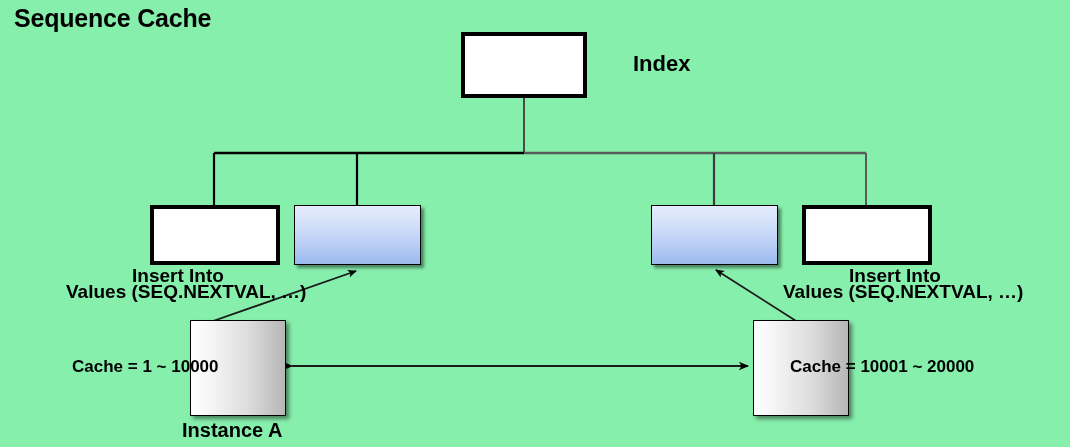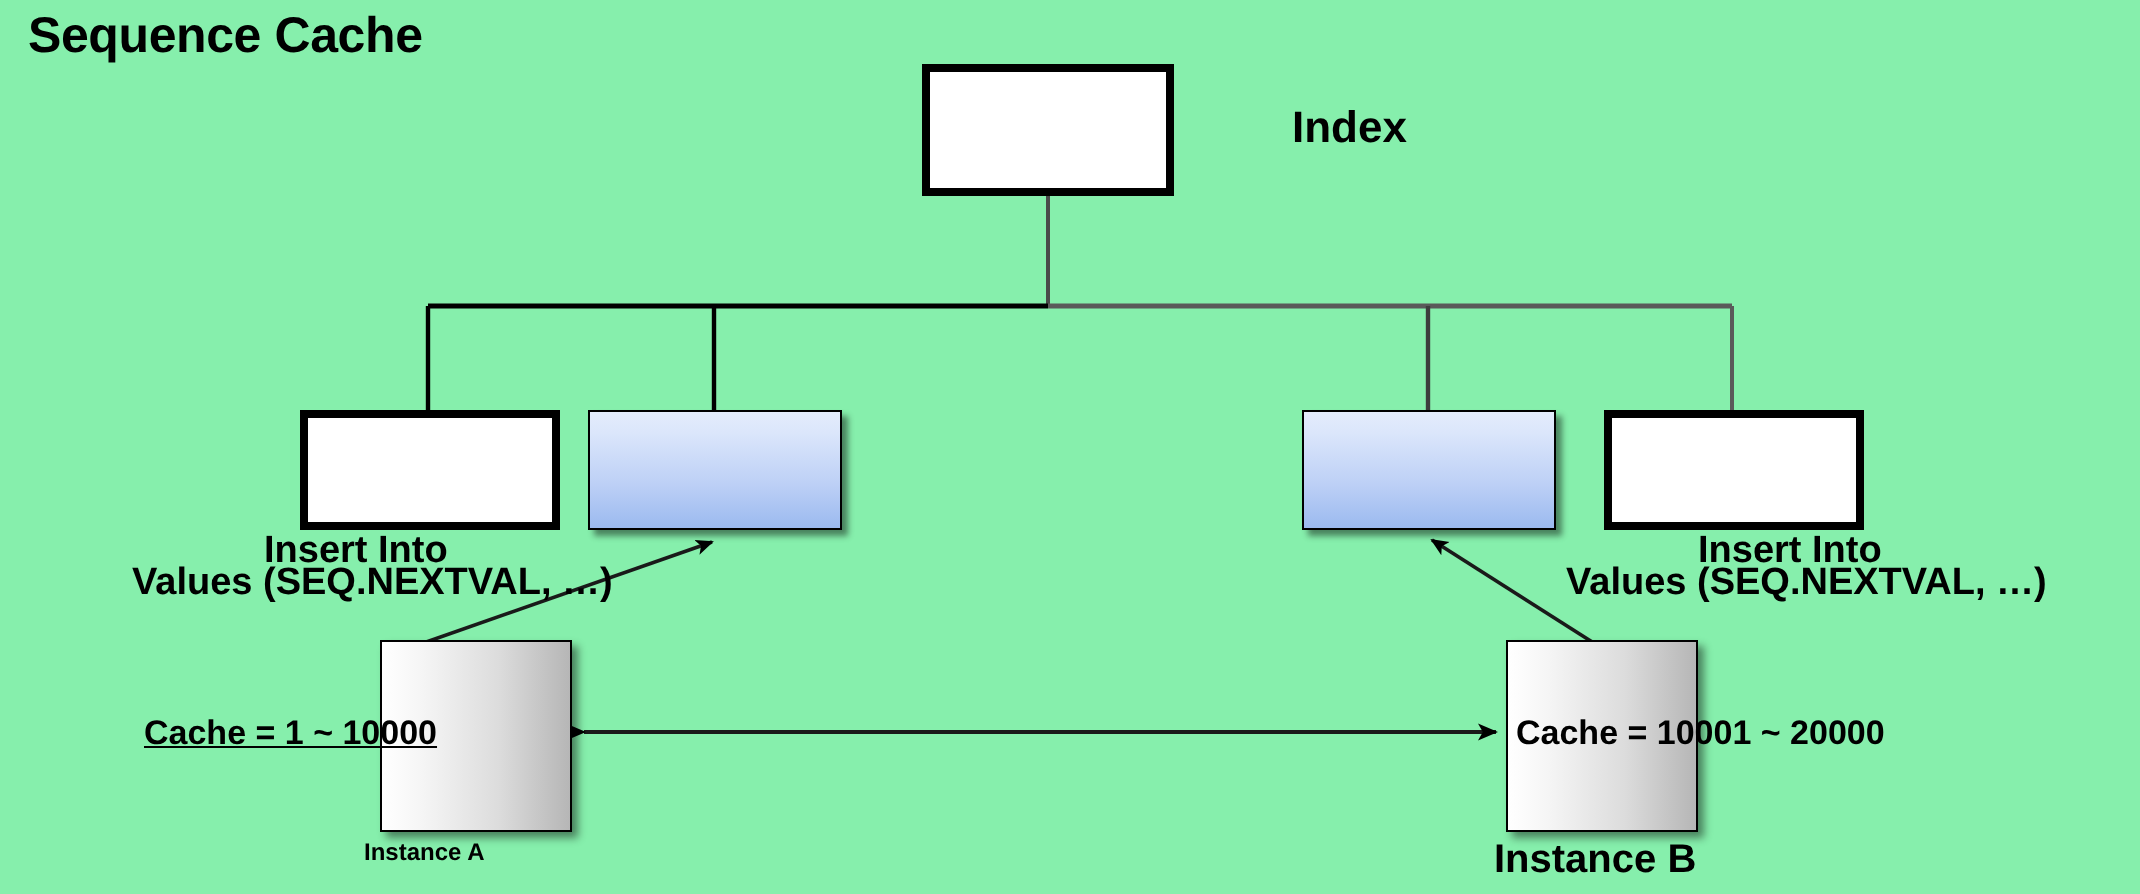--- a/index.html
+++ b/index.html
@@ -30,46 +30,45 @@
   .lbl {
     position: absolute;
     font-weight: bold;
     color: #000000;
     white-space: nowrap;
   }
   .lbl-index {
     left: 633px;
     top: 51px;
     font-size: 22px;
-    margin-left: 13px;
   }
   .lbl-leaf {
     left: 898px;
     top: 173px;
     font-size: 21px;
   }
   .lbl-instance-a {
     left: 182px;
     top: 419px;
-    font-size: 12px;
+    font-size: 20px;
   }
   .lbl-instance-b {
     left: 747px;
     top: 419px;
     font-size: 20px;
   }
   .cache-text {
     position: absolute;
     font-weight: bold;
     font-size: 17px;
     color: #000000;
     white-space: nowrap;
   }
-  .cache-a { left: 72px; top: 357px; text-decoration: underline; }
-  .cache-b { left: 758px; top: 357px; }
+  .cache-a { left: 72px; top: 357px; }
+  .cache-b { left: 790px; top: 357px; }
 
   .insert-note {
     position: absolute;
     font-weight: bold;
     font-size: 19px;
     color: #000000;
     line-height: 16px;
     white-space: nowrap;
   }
   .insert-a { left: 66px; top: 268px; text-align: left; }
@@ -199,15 +198,14 @@
     <span class="l2">Values (SEQ.NEXTVAL, …)</span>
   </div>
 
   <div class="instance-box inst-a"></div>
   <div class="instance-box inst-b"></div>
 
   <div class="cache-text cache-a">Cache = 1 ~ 10000</div>
   <div class="cache-text cache-b">Cache = 10001 ~ 20000</div>
 
   <div class="lbl lbl-instance-a">Instance A</div>
-  <div class="lbl lbl-instance-b">Instance B</div>
 
 </div>
 
 </body></html>

